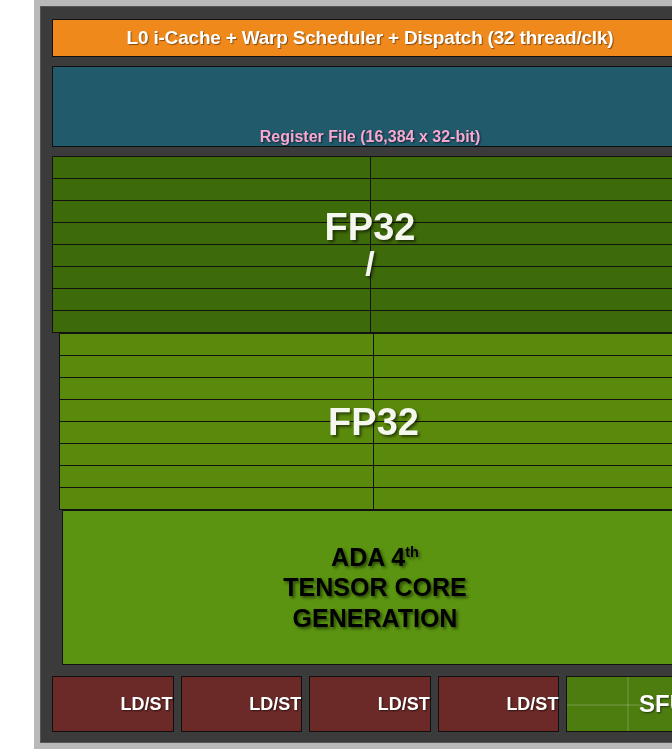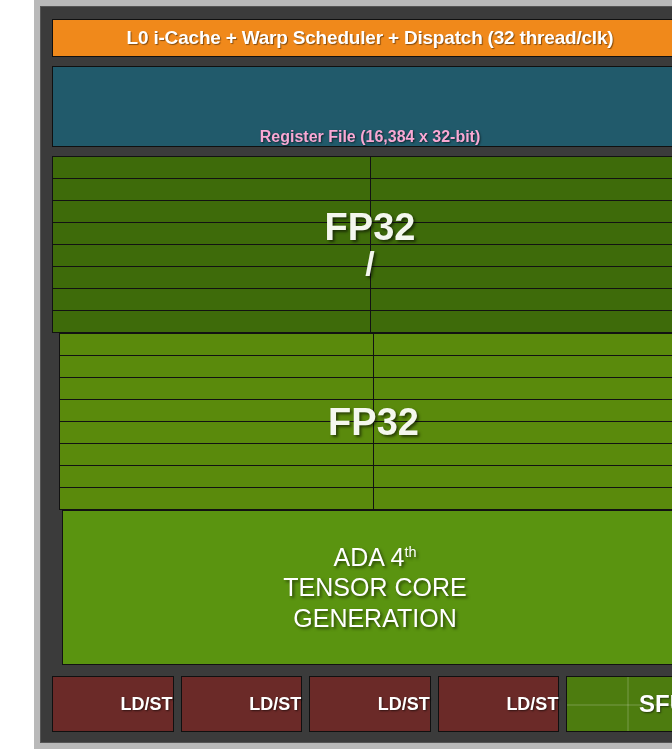--- a/index.html
+++ b/index.html
@@ -134,23 +134,23 @@
     margin-left: 10px;
     box-sizing: border-box;
     background: #5a9410;
     border: 1px solid #121212;
     display: flex;
     align-items: center;
     justify-content: center;
     text-align: center;
   }
   .tensor-label {
-    color: #ffffff;
+    color: #000000;
     font-size: 25px;
-    font-weight: normal;
+    font-weight: bold;
     line-height: 1.22;
     text-shadow: 2px 2px 3px rgba(0,0,0,0.5);
   }
   .tensor-label sup {
     font-size: 0.58em;
     vertical-align: super;
     line-height: 0;
   }
 
   

